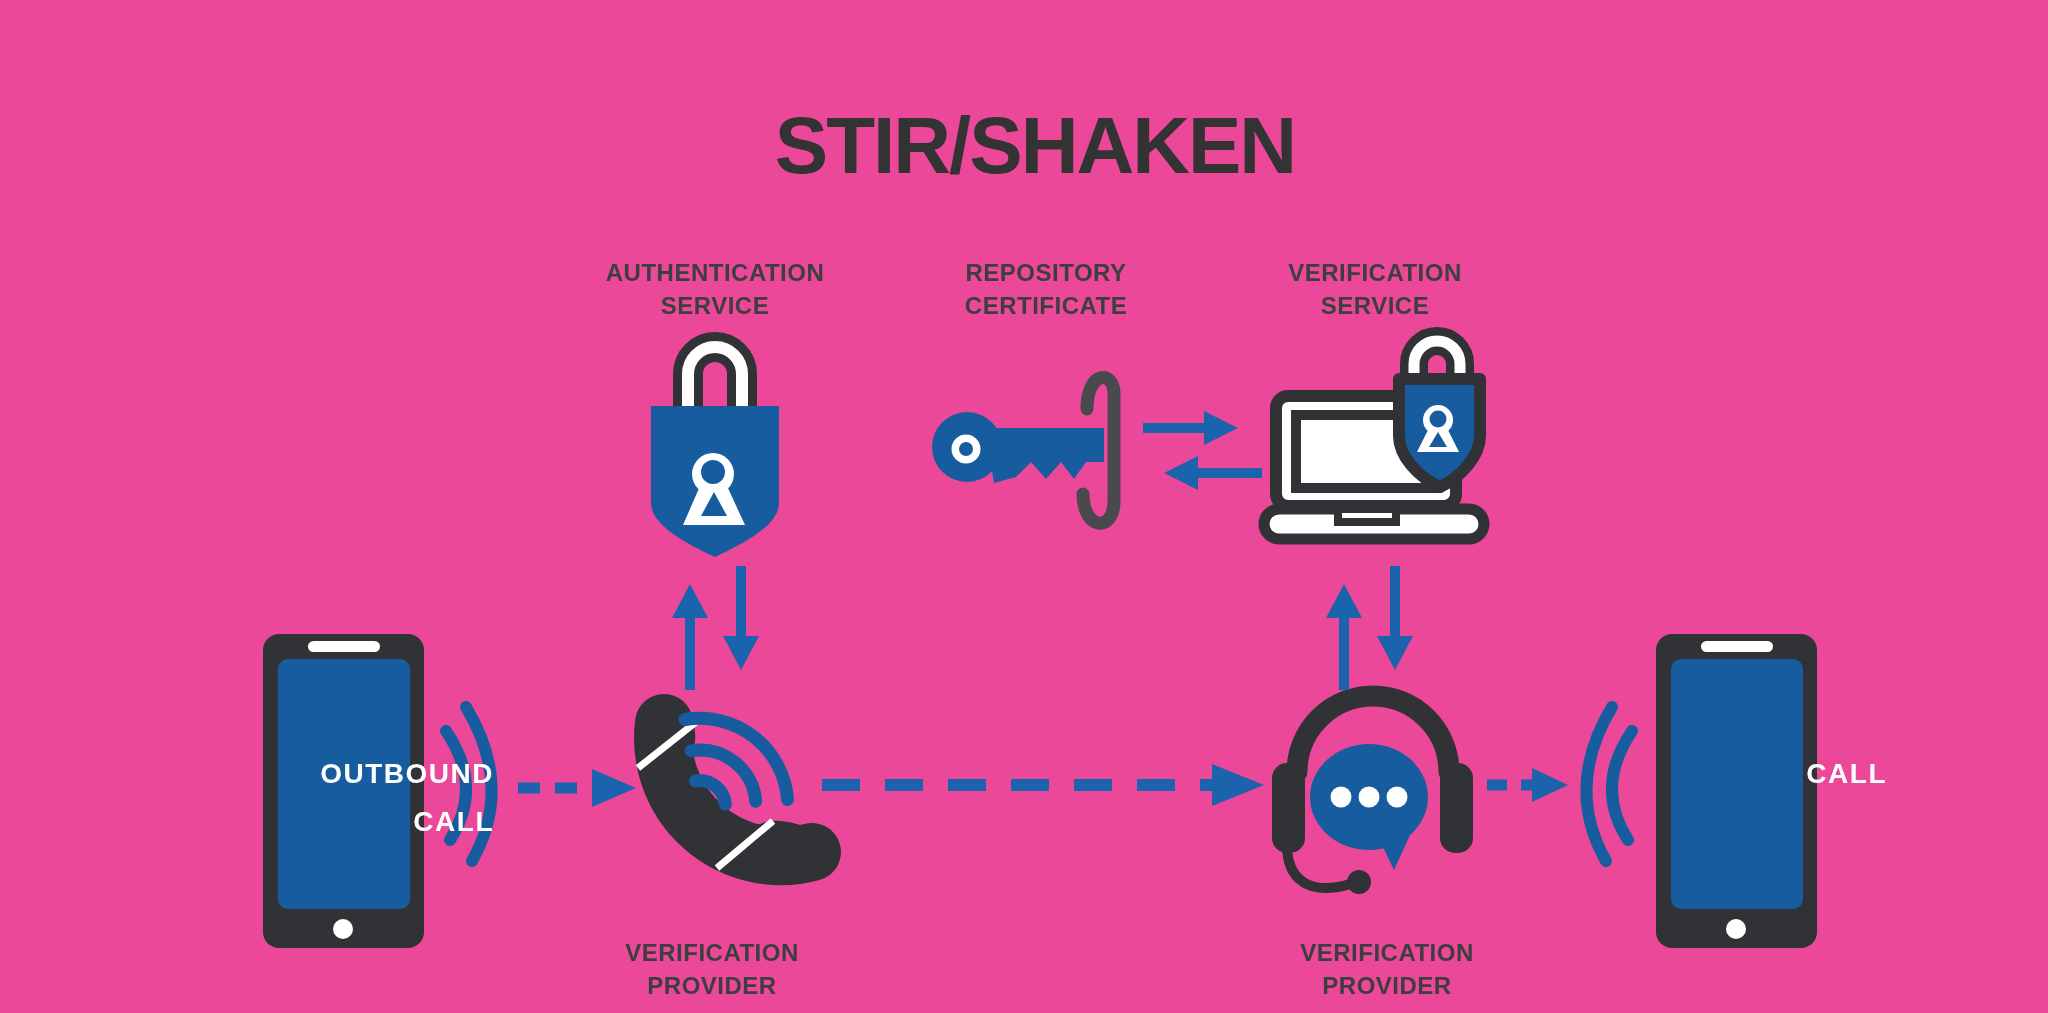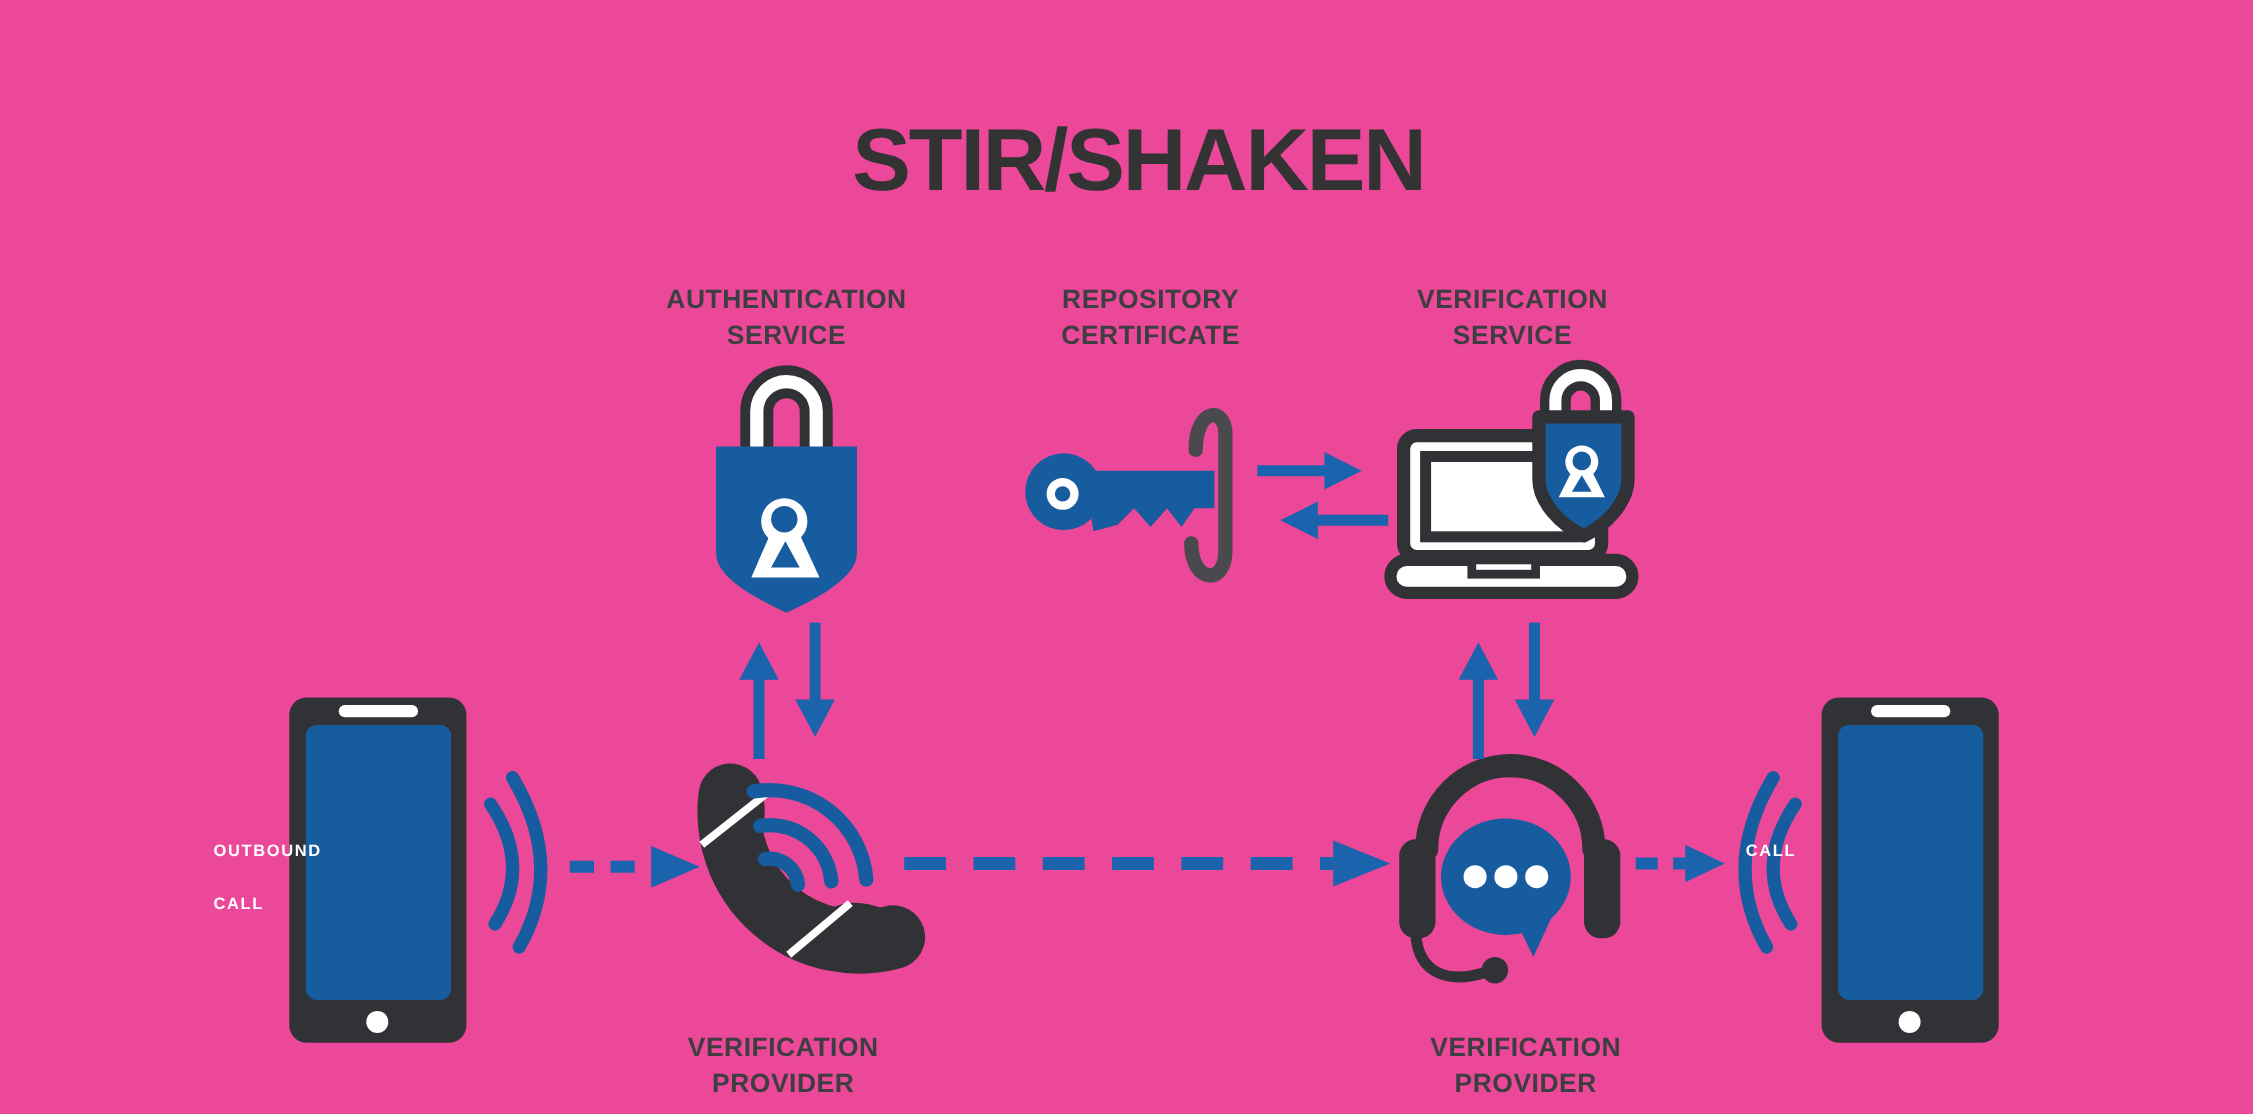--- a/index.html
+++ b/index.html
@@ -16,22 +16,22 @@
     margin:0;text-align:center;
     font-size:80px;line-height:84px;font-weight:bold;
     letter-spacing:-2px;color:#333333;
   }
   .label{
     position:absolute;width:360px;text-align:center;
     font-size:24px;line-height:33px;font-weight:bold;
     letter-spacing:0.5px;color:#3d3e40;
   }
   .screen-label{
-    position:absolute;width:300px;text-align:left;
-    font-size:15px;line-height:48px;font-weight:bold;
+    position:absolute;width:300px;text-align:right;
+    font-size:28px;line-height:48px;font-weight:bold;
     letter-spacing:1.5px;color:#ffffff;
   }
   .lbl-auth{left:535px;top:256px;}
   .lbl-cert{left:866px;top:256px;}
   .lbl-verif{left:1195px;top:256px;}
   .lbl-orig{left:532px;top:936px;}
   .lbl-term{left:1207px;top:936px;}
   .lbl-outbound{left:194px;top:750px;}
   .lbl-received{left:1587px;top:750px;}
 </style>

